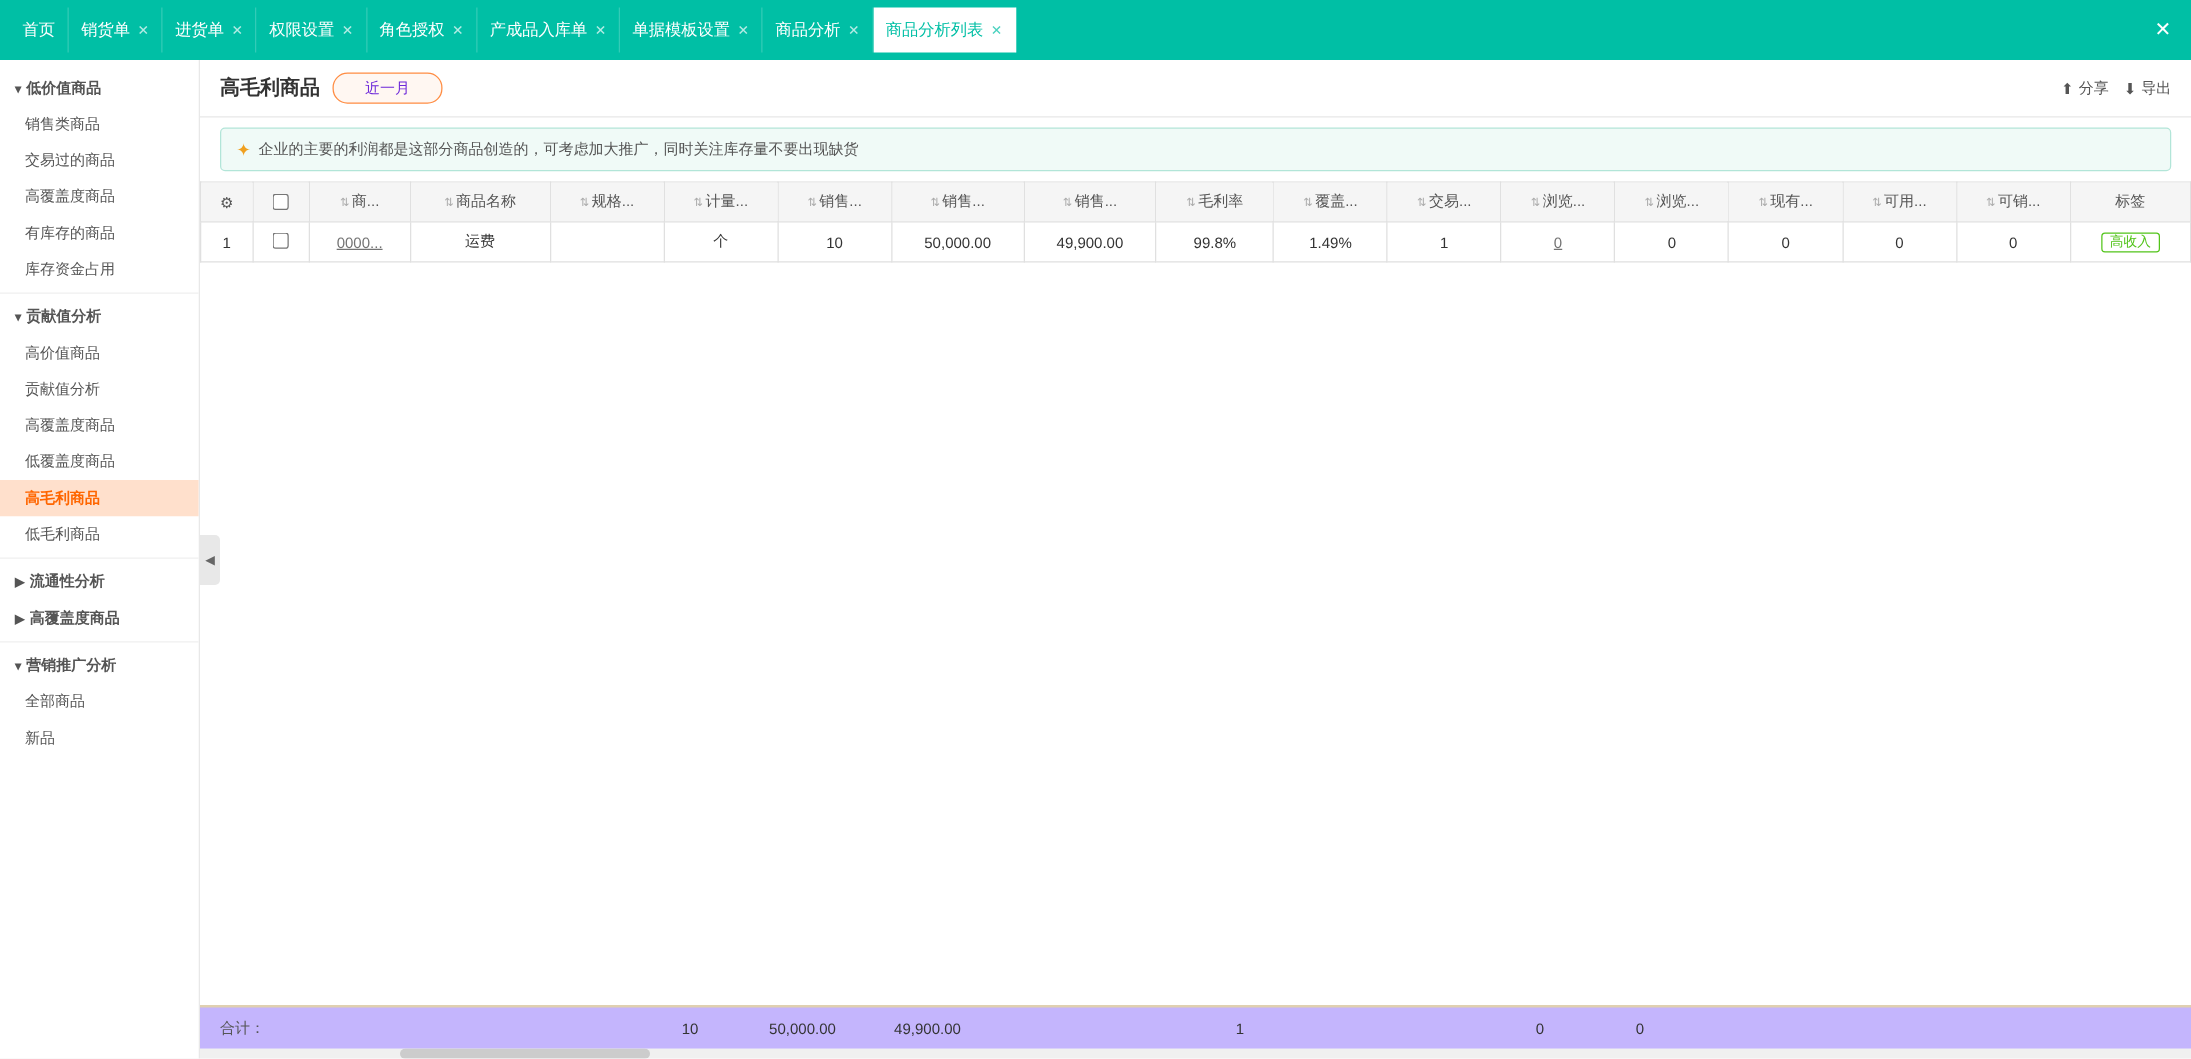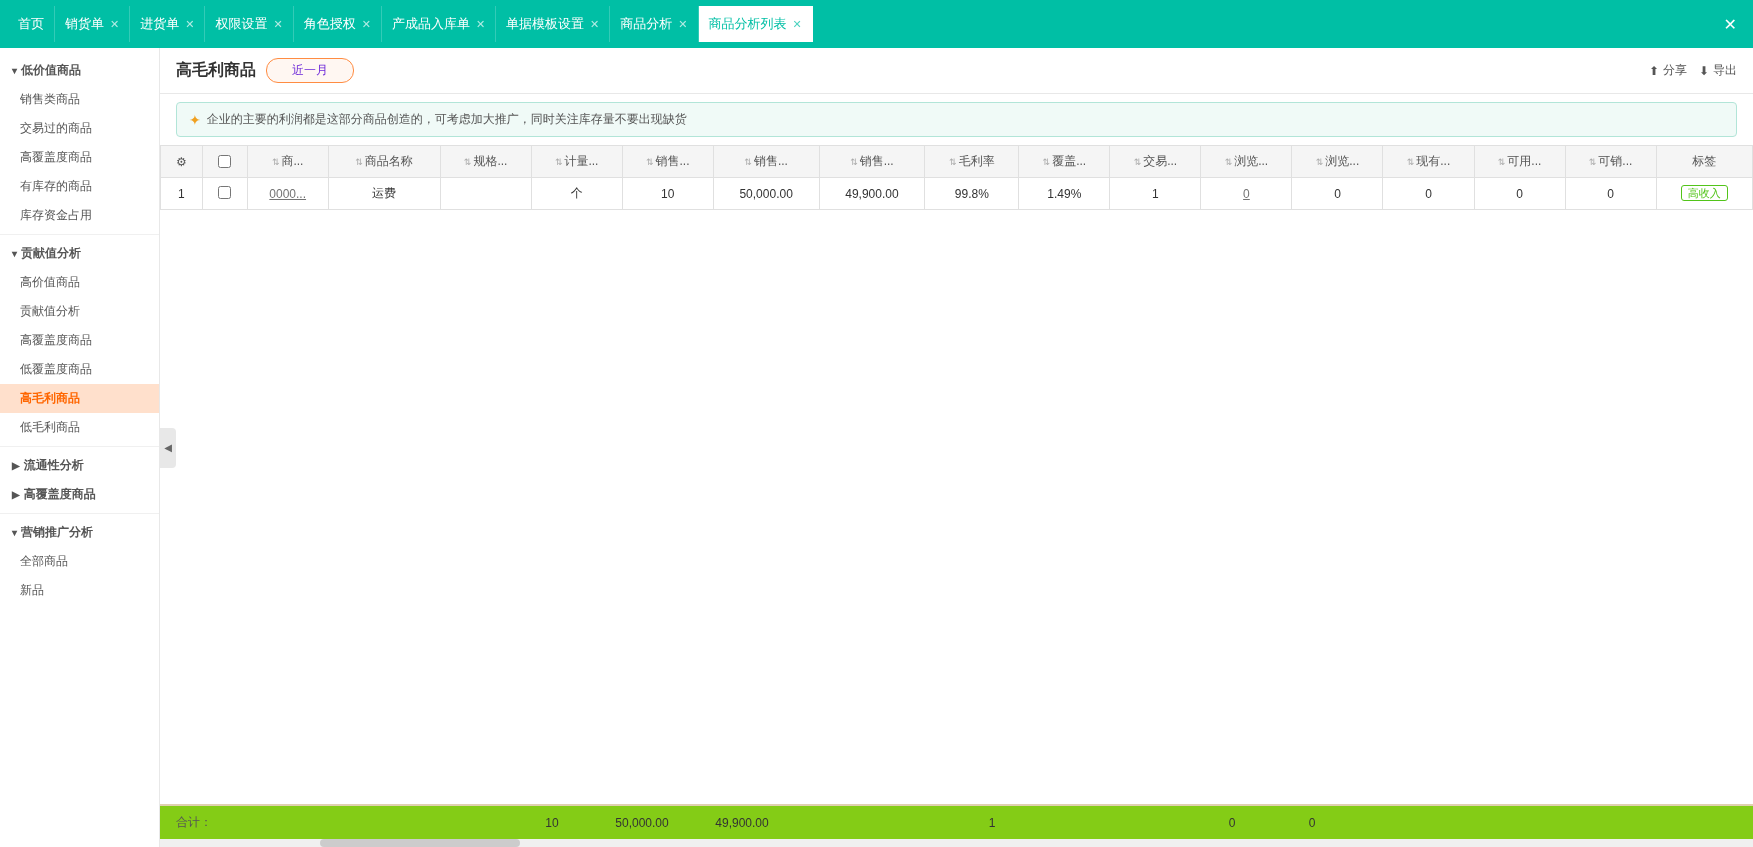--- a/index.html
+++ b/index.html
@@ -221,21 +221,21 @@
       color: #52c41a;
       padding: 1px 6px;
       border-radius: 3px;
       font-size: 11px;
       margin-top: 20px;
     }
     .link-text { color: #737373; cursor: pointer; text-decoration: underline; }
 
     
     .table-footer {
-      background: #84cc16;
+      background: #c4b5fd;
       border-top: 2px solid #e0d0b0;
       padding: 8px 16px;
       display: flex;
       align-items: center;
       flex-shrink: 0;
       font-size: 12px;
     }
     .footer-label { color: #555; margin-right: 16px; min-width: 40px; }
     .footer-cells {
       display: flex;

